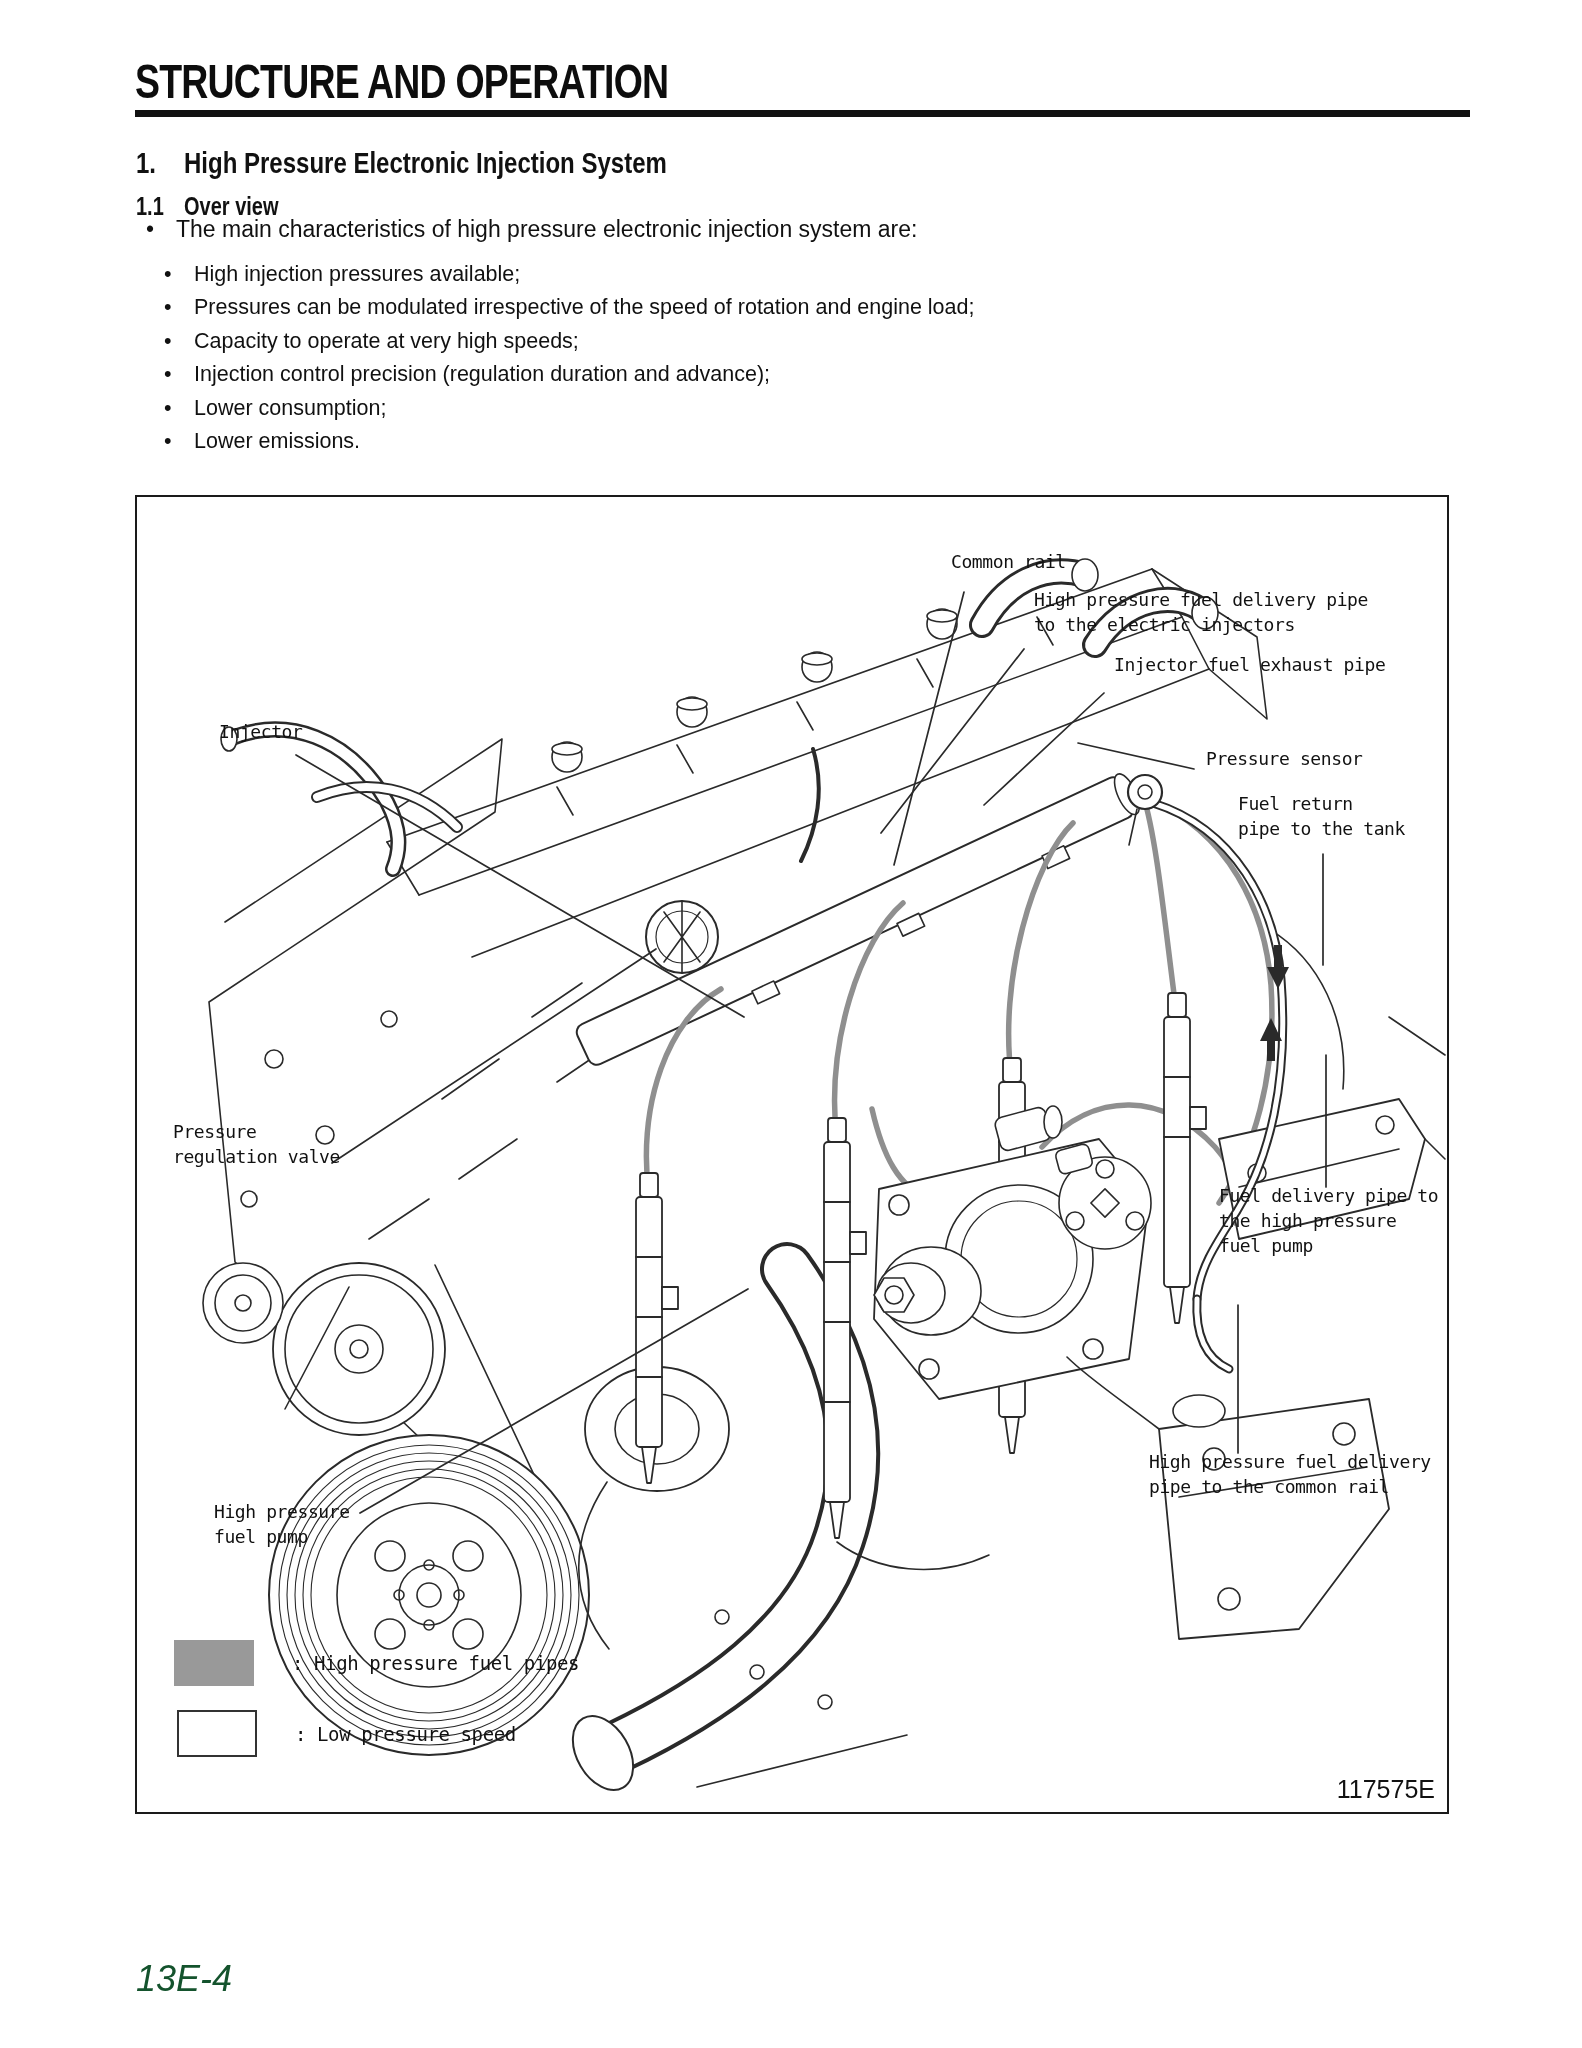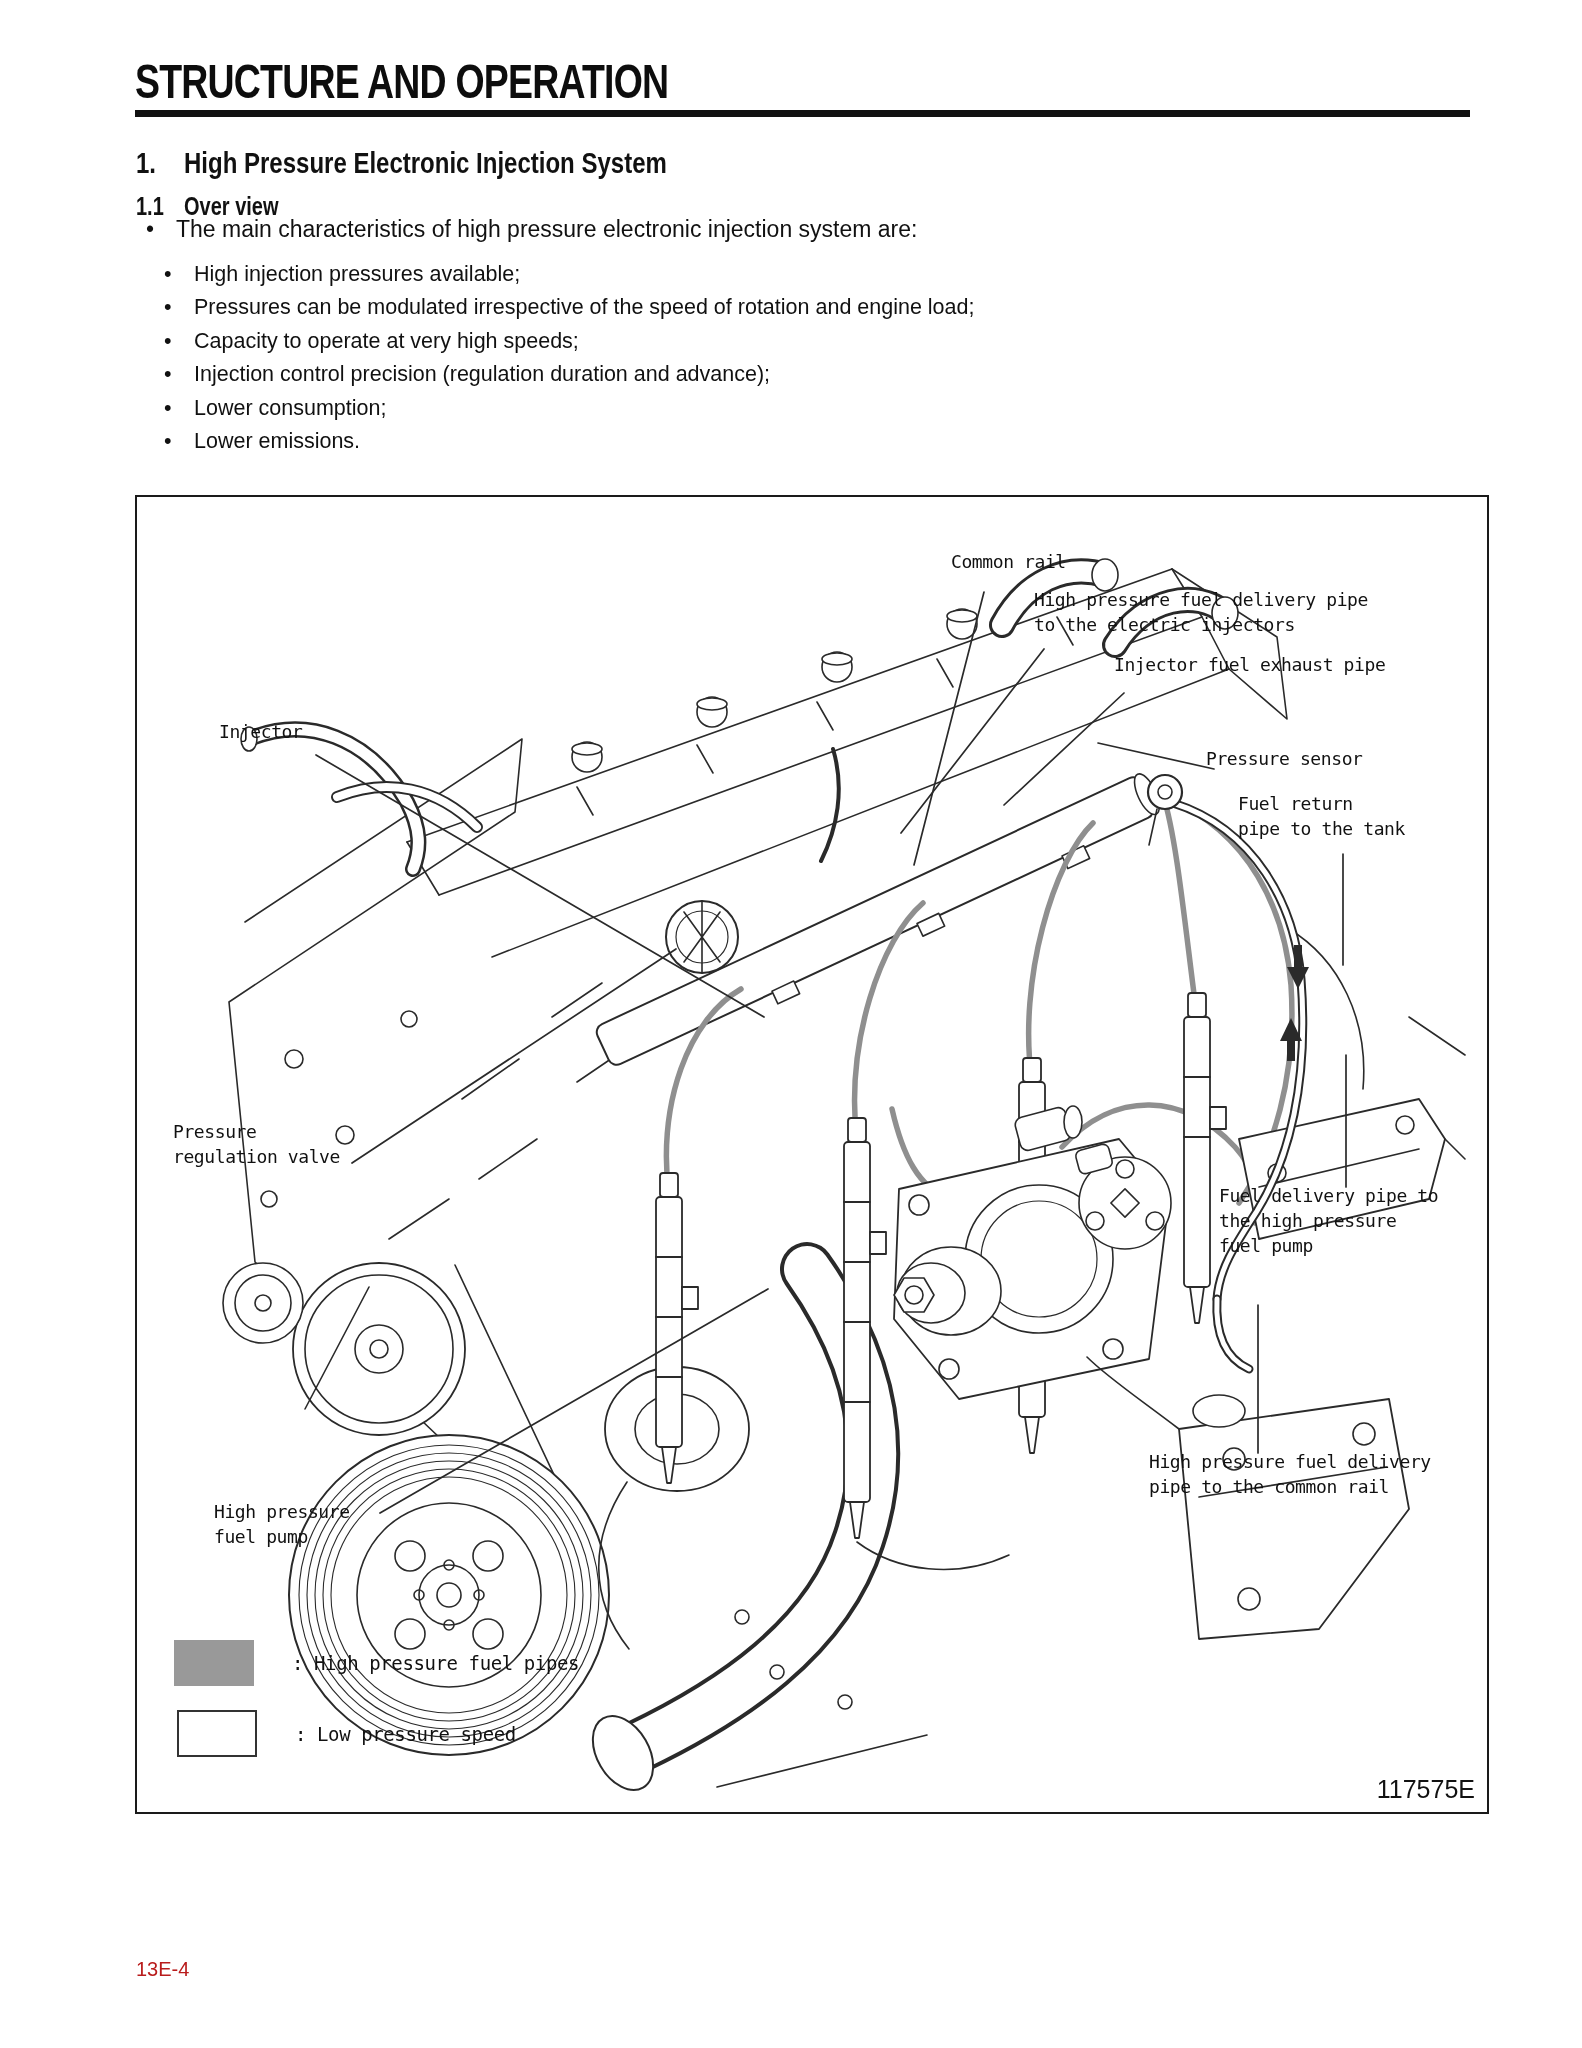--- a/index.html
+++ b/index.html
@@ -12,29 +12,29 @@
   .sec-head .num{display:inline-block;width:60px;}
   .sub-head{left:136px;top:192px;font-size:25px;font-weight:bold;transform:scaleX(0.80);transform-origin:left top;white-space:nowrap;}
   .sub-head .num{display:inline-block;width:60px;}
   
   .lead-row{left:146px;top:216px;font-size:23px;white-space:nowrap;}
   .dot{display:inline-block;width:30px;}
   .sub-list{left:164px;top:262px;font-size:21.5px;}
   .sub-list .row{height:33.4px;display:flex;align-items:baseline;white-space:nowrap;}
   .sub-list .dot{width:30px;}
   
-  .figure-box{left:135px;top:495px;width:1310px;height:1315px;border:2px solid #1a1a1a;background:#fff;padding-left:40px;}
+  .figure-box{left:135px;top:495px;width:1310px;height:1315px;border:2px solid #1a1a1a;background:#fff;}
   .figure-box svg{position:absolute;left:0;top:0;width:100%;height:100%;}
   .callout{position:absolute;font-family:"DejaVu Sans Mono",monospace;font-size:18px;letter-spacing:-0.4px;line-height:25px;color:#111;white-space:nowrap;}
   .legend-row{position:absolute;display:flex;align-items:center;gap:28px;}
   .swatch{width:80px;height:46px;}
   .swatch.low{border:2px solid #333;width:76px;height:43px;}
   .legend-label{font-family:"DejaVu Sans Mono",monospace;font-size:19px;letter-spacing:-0.4px;color:#111;margin-left:10px;white-space:nowrap;}
   .fig-code{position:absolute;right:12px;bottom:8px;font-size:25px;color:#111;margin-top:48px;}
-  .page-num{left:136px;top:1958px;font-size:20px;color:#b91c1c;}
+  .page-num{left:136px;top:1958px;font-size:36px;color:#14532d;font-style:italic;}
 </style>
 </head>
 <body>
 
 <div class="abs doc-title">STRUCTURE AND OPERATION</div>
 <div class="abs title-rule"></div>
 
 <div class="abs sec-head">
   <span class="num">1.</span><span>High Pressure Electronic Injection System</span>
 </div>

